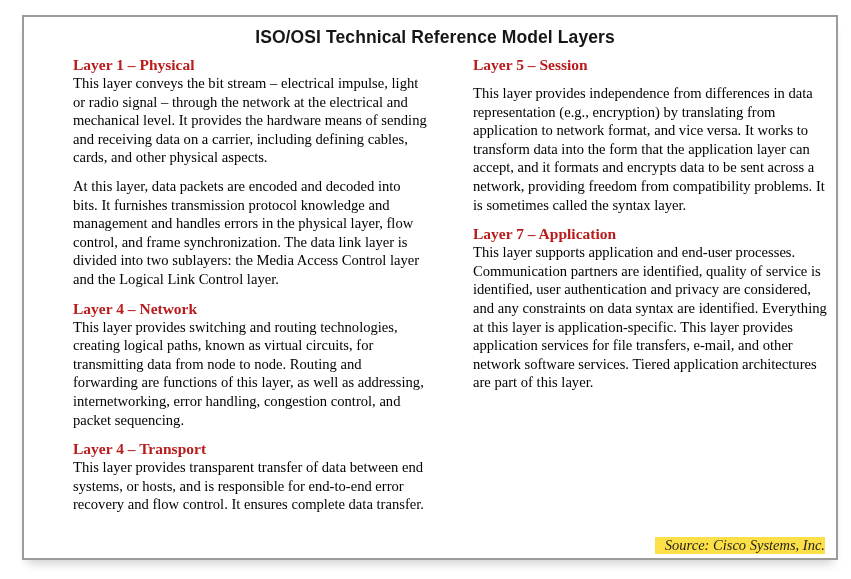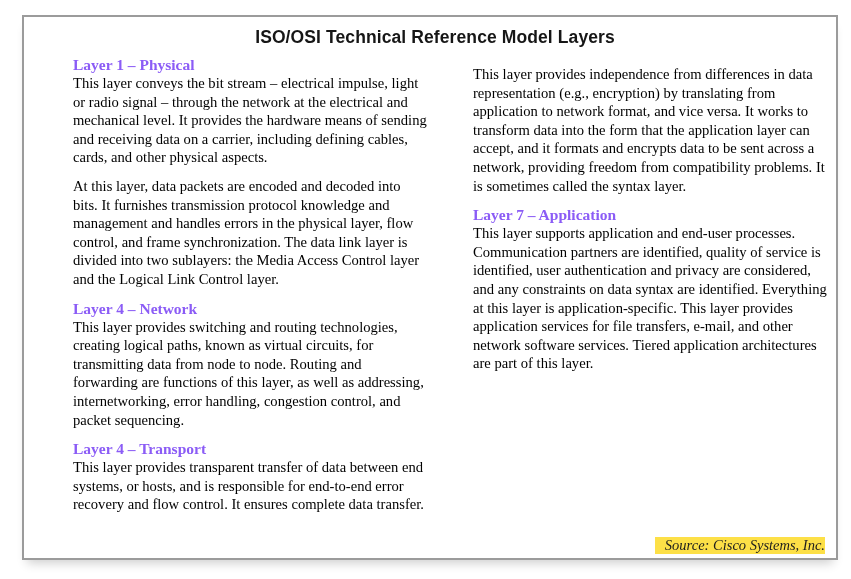--- a/index.html
+++ b/index.html
@@ -47,21 +47,21 @@
   .col {
     flex: 1 1 0;
     min-width: 0;
   }
   .layer-section { margin: 0 0 10px 0; }
   .layer-heading {
     margin: 0;
     font-size: 15.5px;
     font-weight: bold;
     line-height: 19px;
-    color: #8b5cf6;
+    color: #b91c1c;
   }
   .layer-body {
     margin: 0;
     font-size: 14.6px;
     line-height: 18.6px;
     text-align: left;
     color: #000000;
   }
   .source-line {
     position: absolute;
@@ -96,20 +96,21 @@
           <p class="layer-body">This layer provides switching and routing technologies, creating logical paths, known as virtual circuits, for transmitting data from node to node. Routing and forwarding are functions of this layer, as well as addressing, internetworking, error handling, congestion control, and packet sequencing.</p>
         </section>
         <section class="layer-section">
           <h2 class="layer-heading">Layer 4 – Transport</h2>
           <p class="layer-body">This layer provides transparent transfer of data between end systems, or hosts, and is responsible for end-to-end error recovery and flow control. It ensures complete data transfer.</p>
         </section>
       </div>
 
       <div class="col">
         <section class="layer-section">
+          <h2 class="layer-heading">Layer 5 – Session</h2>
         </section>
         <section class="layer-section">
           <p class="layer-body">This layer provides independence from differences in data representation (e.g., encryption) by translating from application to network format, and vice versa. It works to transform data into the form that the application layer can accept, and it formats and encrypts data to be sent across a network, providing freedom from compatibility problems. It is sometimes called the syntax layer.</p>
         </section>
         <section class="layer-section">
           <h2 class="layer-heading">Layer 7 – Application</h2>
           <p class="layer-body">This layer supports application and end-user processes. Communication partners are identified, quality of service is identified, user authentication and privacy are considered, and any constraints on data syntax are identified. Everything at this layer is application-specific. This layer provides application services for file transfers, e-mail, and other network software services. Tiered application architectures are part of this layer.</p>
         </section>
       </div>
 

